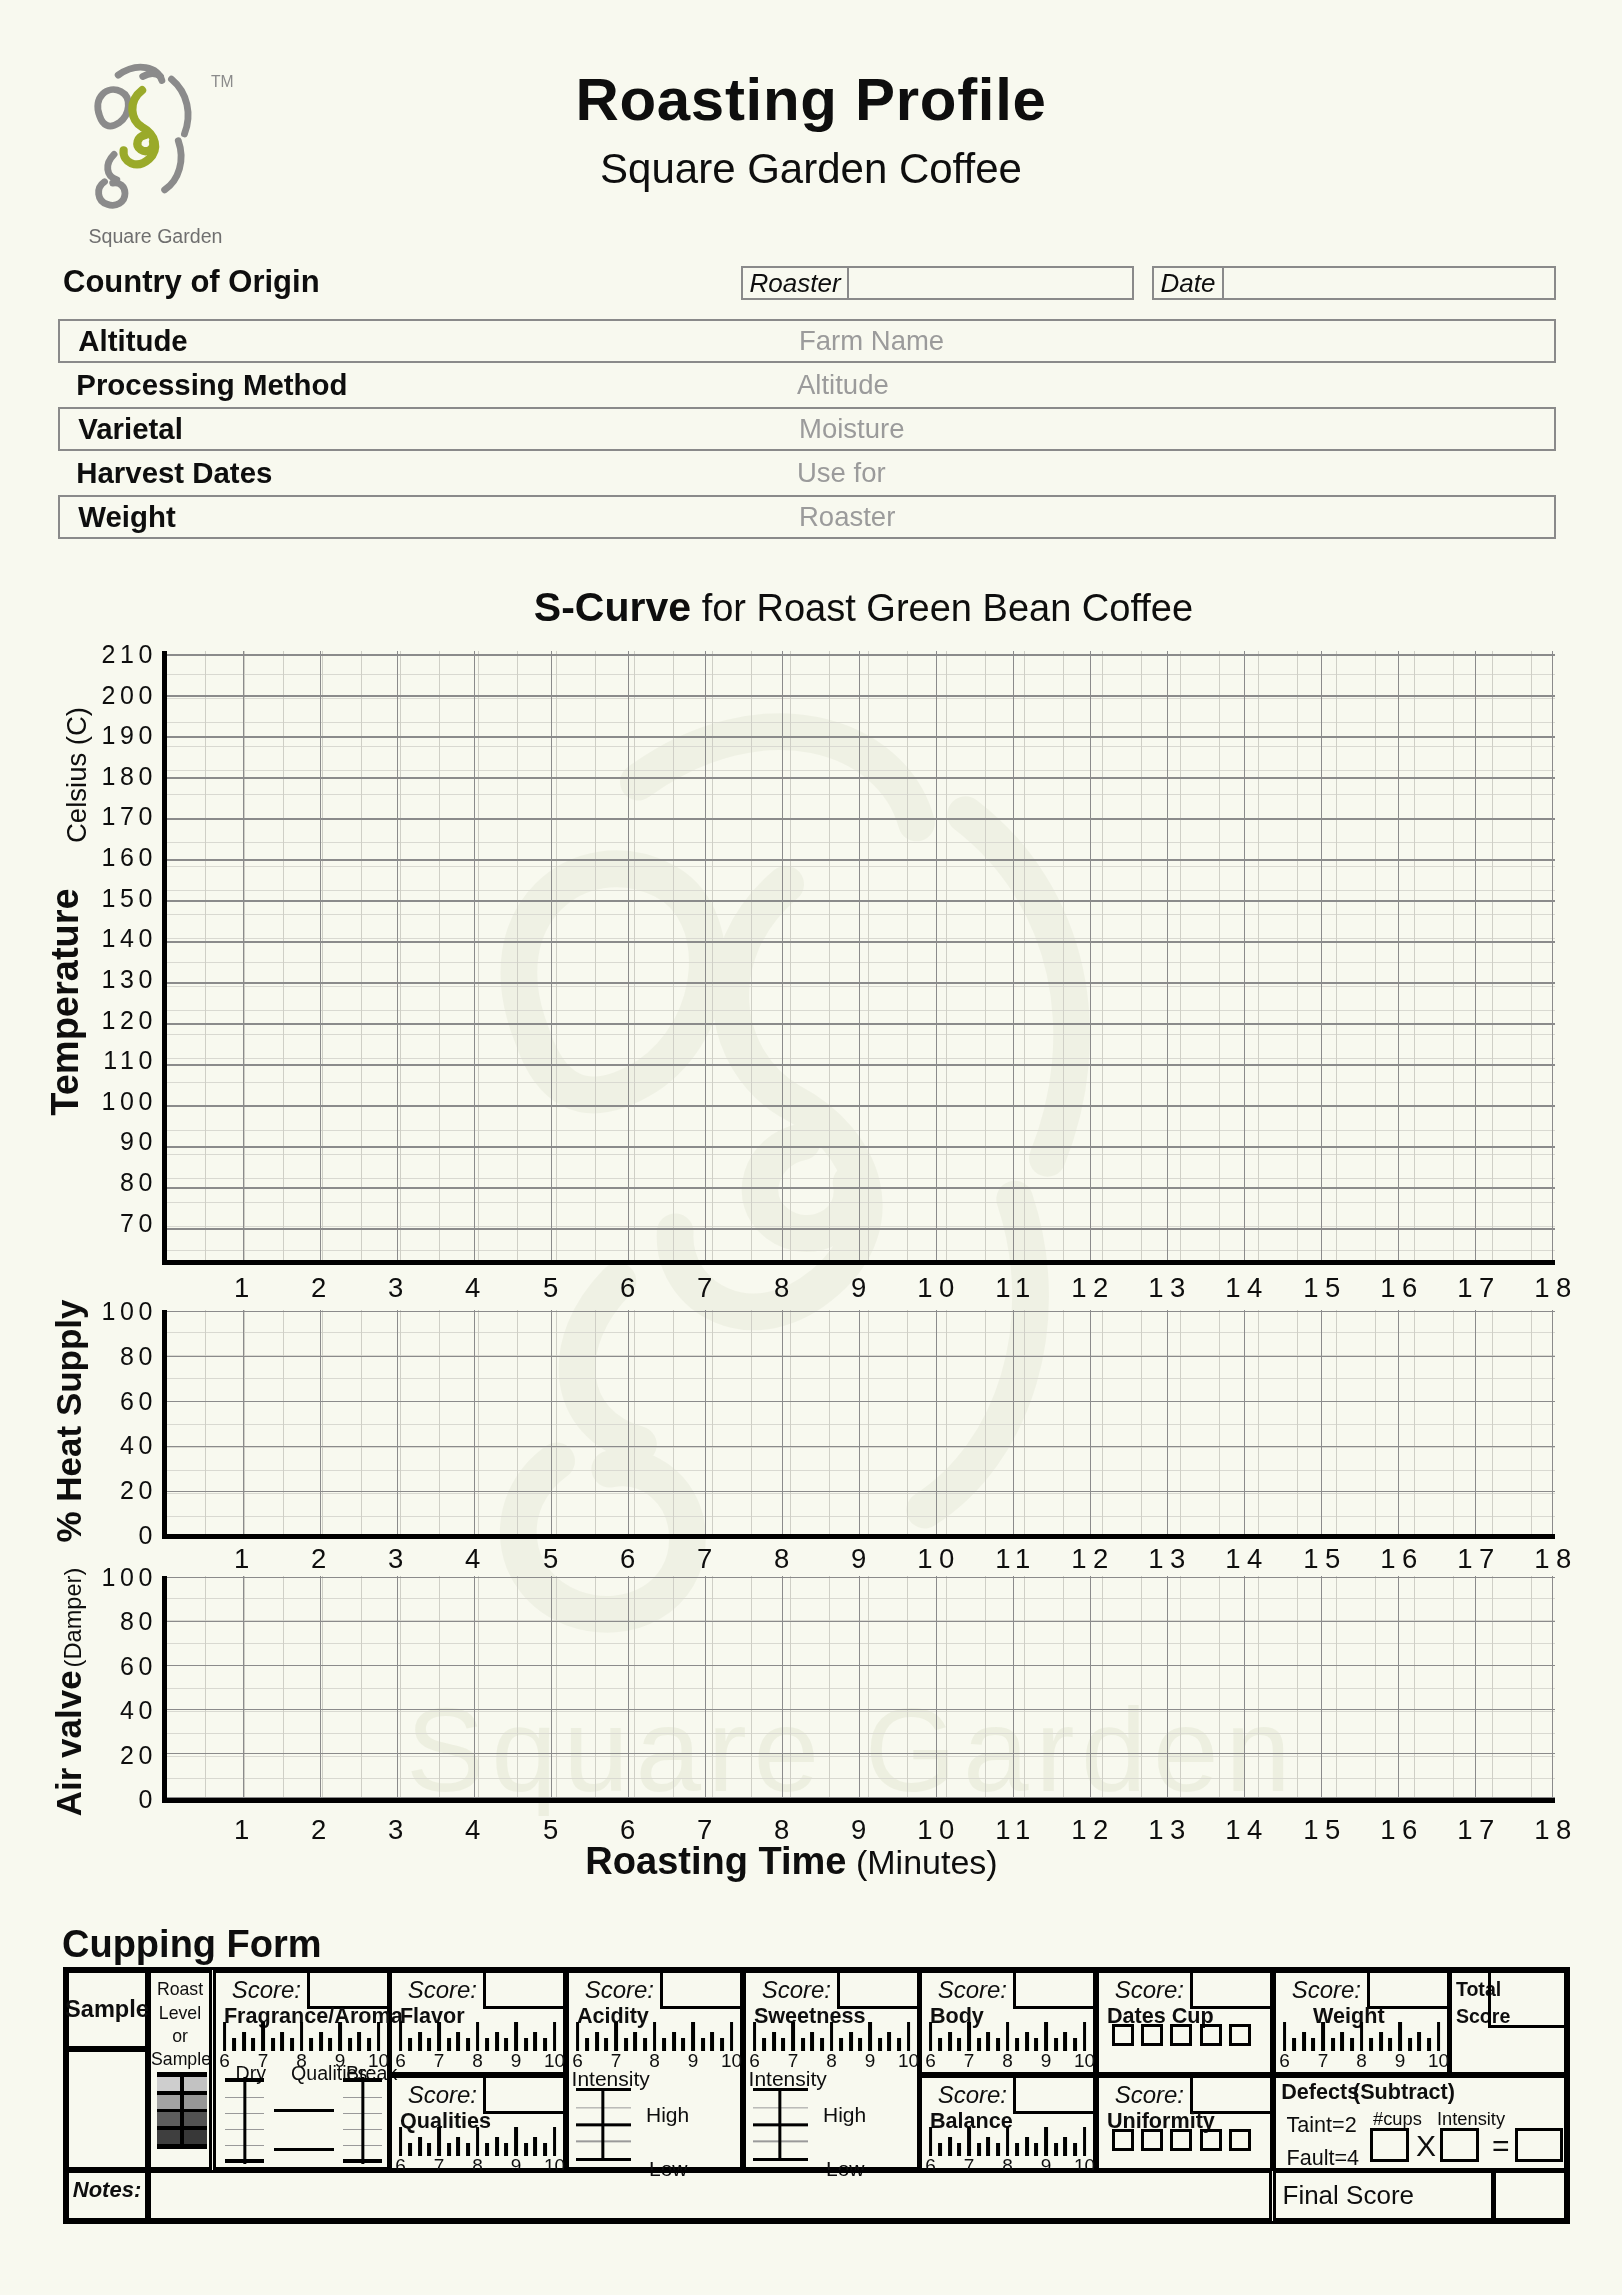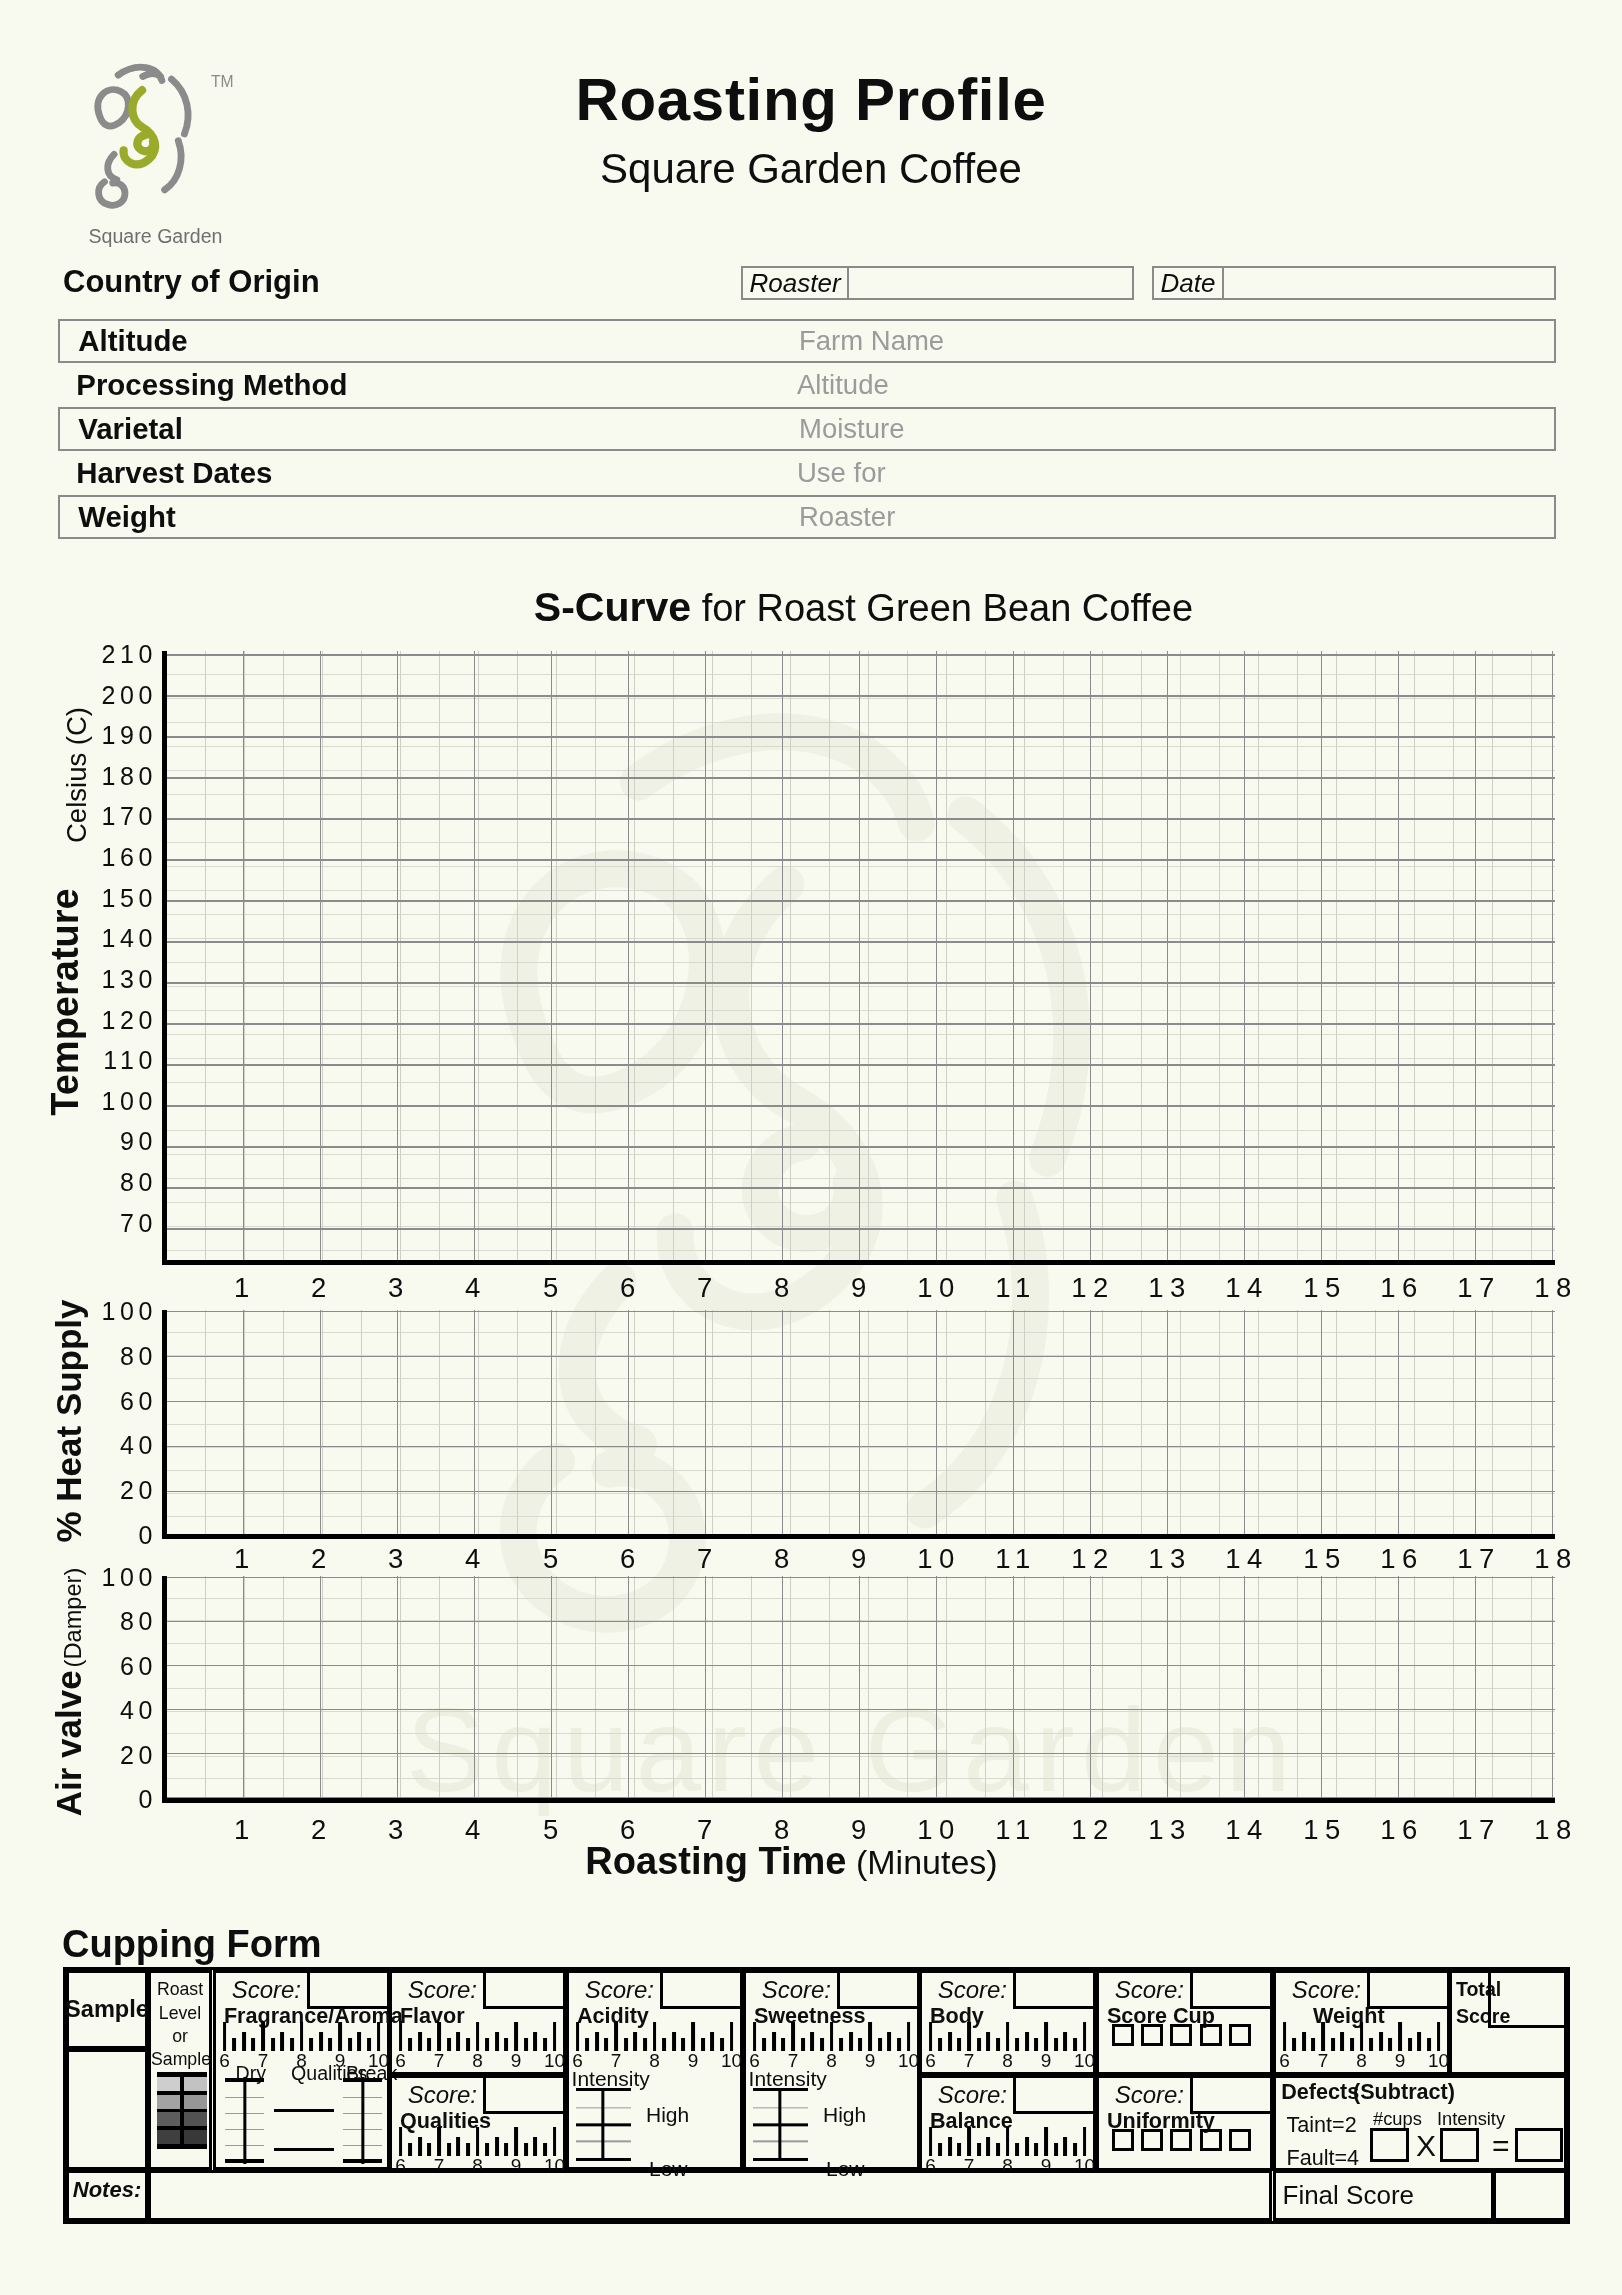--- a/index.html
+++ b/index.html
@@ -561,21 +561,21 @@
           <div class="rnum" style="left: 25%;">7</div>
           <div class="rnum" style="left: 50%;">8</div>
           <div class="rnum" style="left: 75%;">9</div>
           <div class="rnum" style="left: 100%;">10</div>
         </div>
     </div>
 
     <div class="cell" style="left:1030px;top:0;width:177px;height:105px;">
       <span class="score-word">Score:</span>
       <div class="score-box"></div>
-      <div class="sec-label">Score Cup</div>
+      <div class="sec-label">Dates Cup</div>
       <div class="cbrow" style="top:51px;">
           <div class="cb"></div>
           <div class="cb"></div>
           <div class="cb"></div>
           <div class="cb"></div>
           <div class="cb"></div>
         </div>
     </div>
     <div class="cell" style="left:1030px;top:105px;width:177px;height:96px;">
       <span class="score-word">Score:</span>

